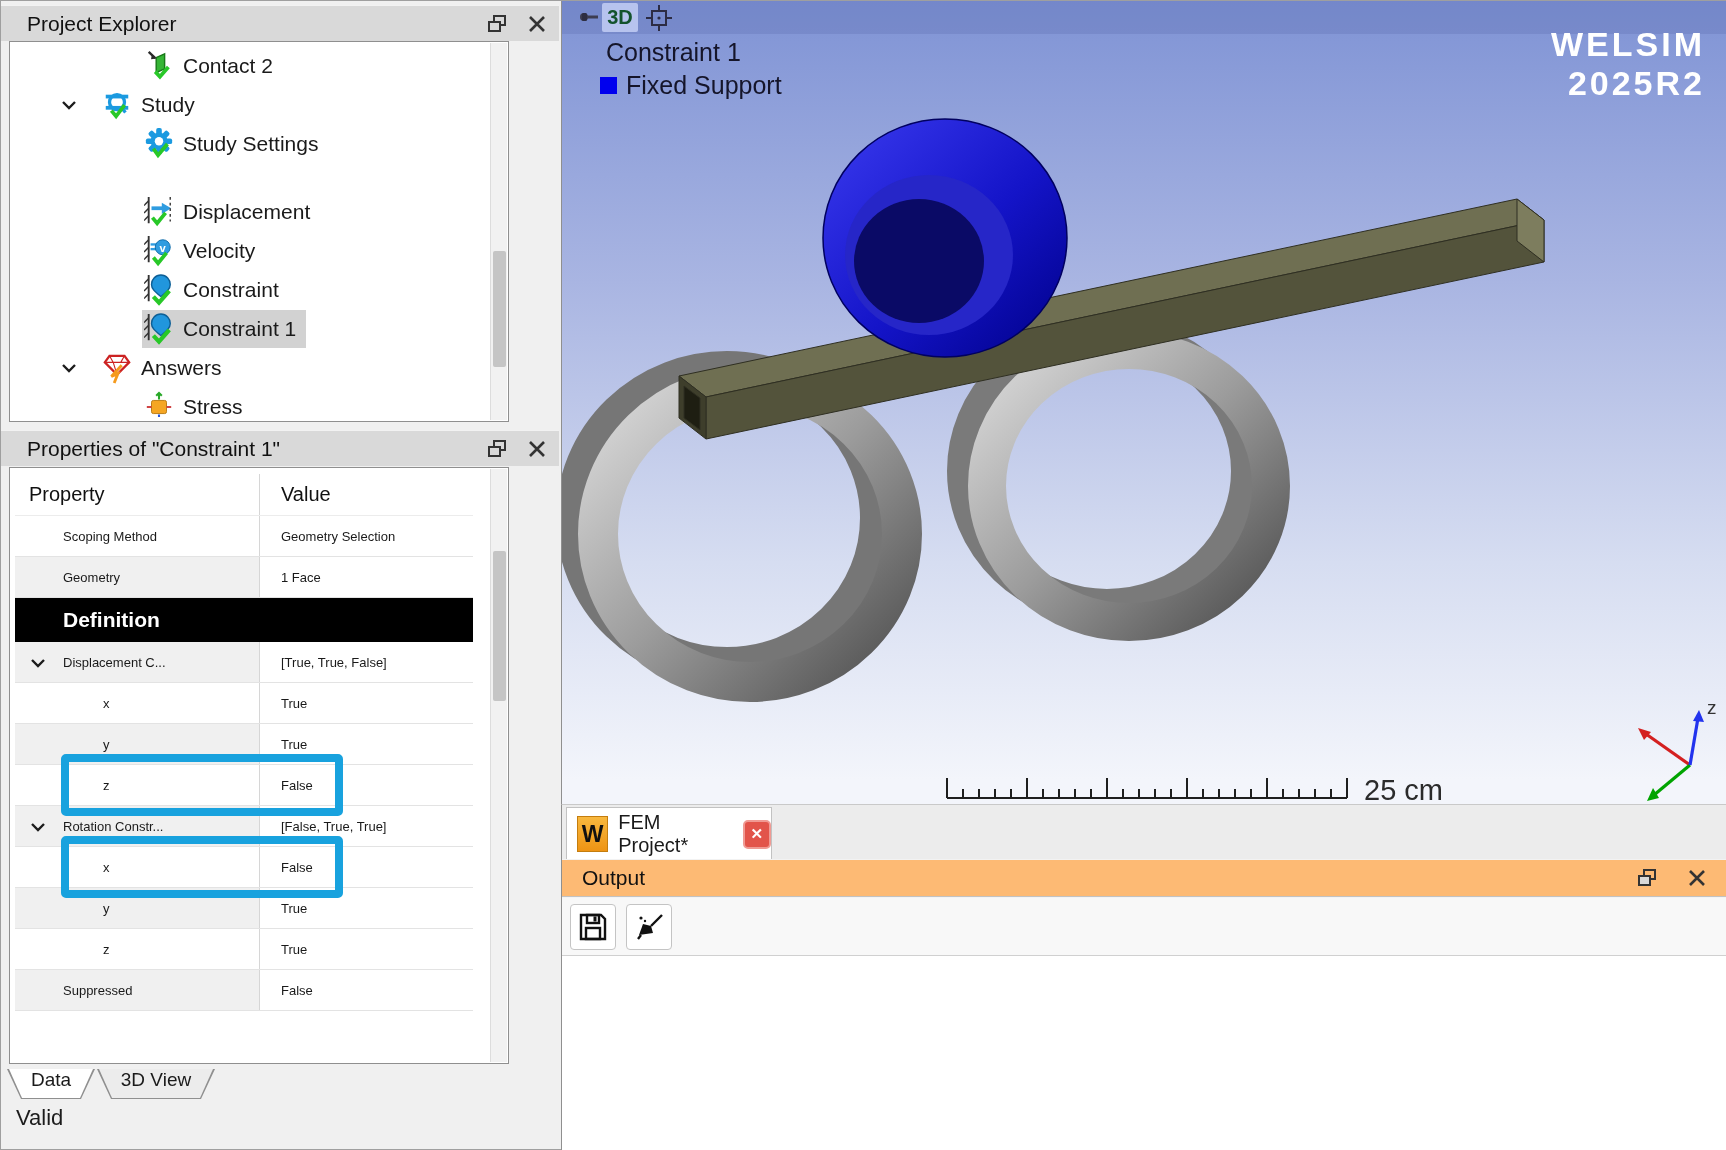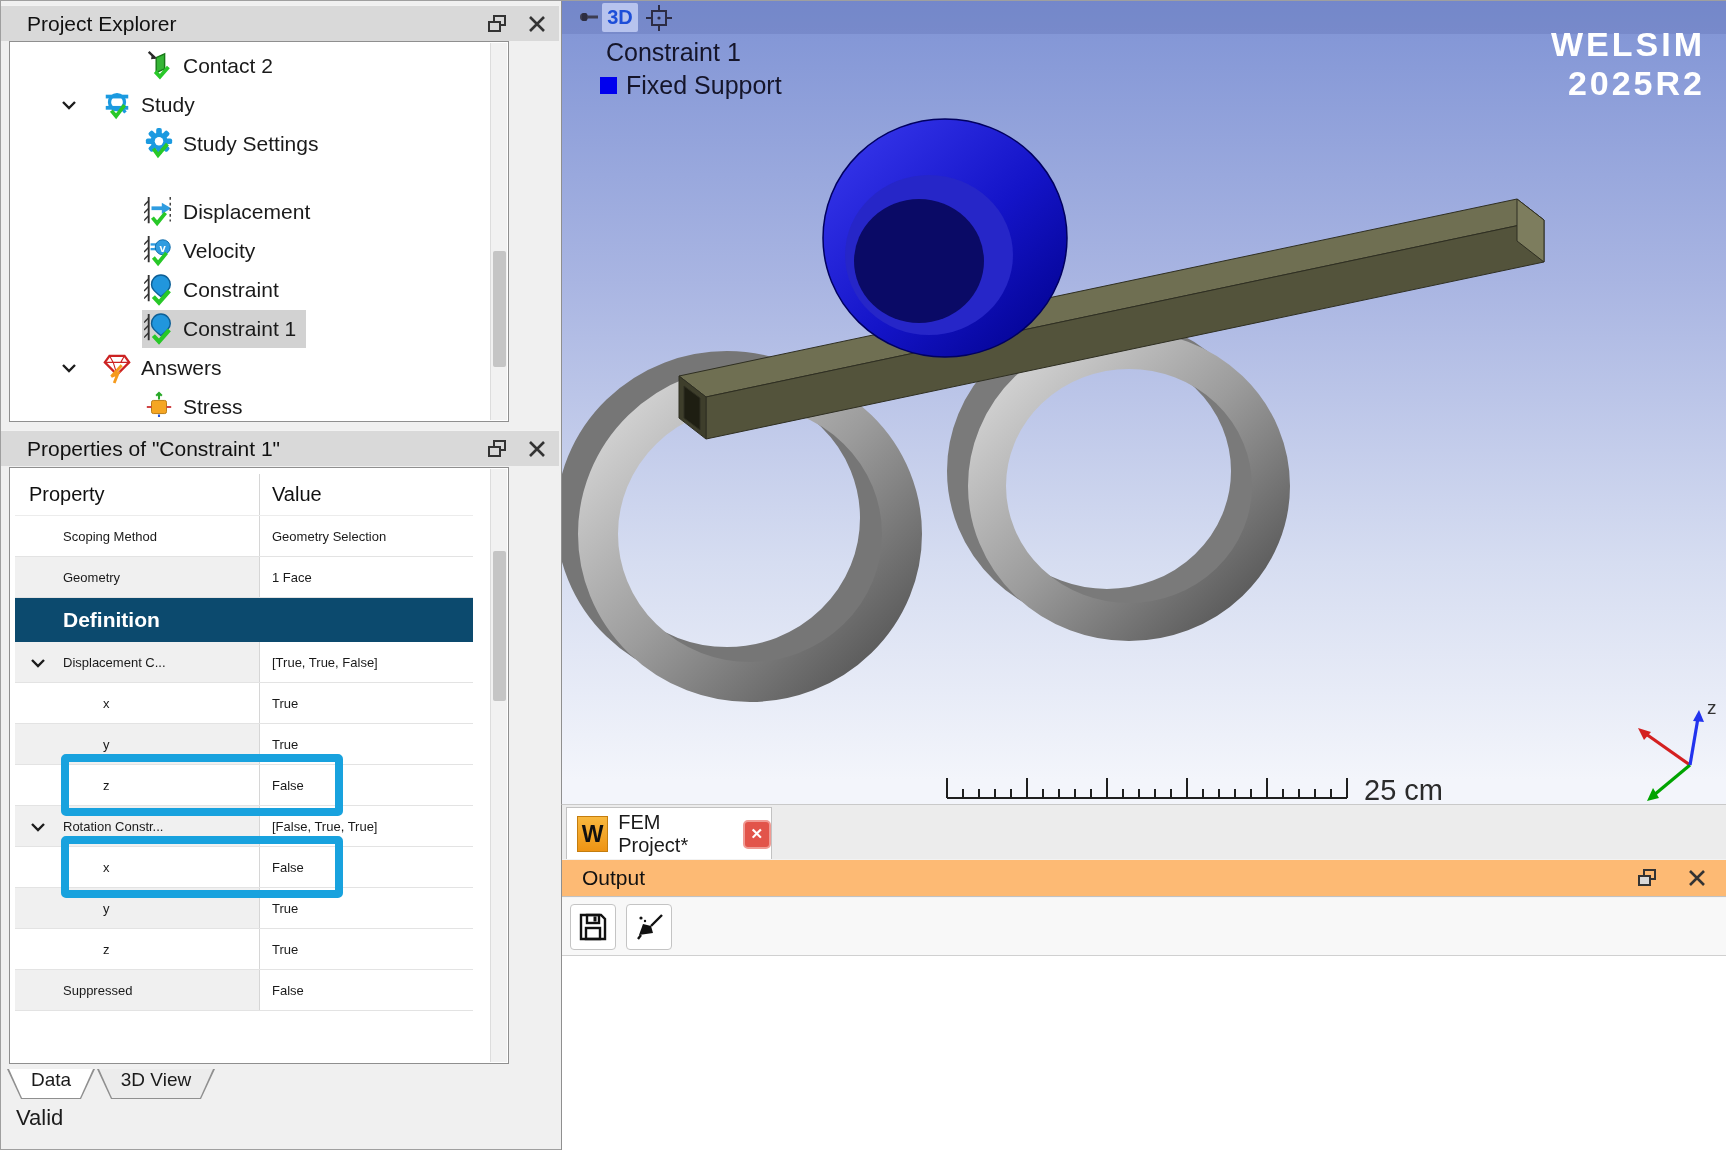--- a/index.html
+++ b/index.html
@@ -24,30 +24,30 @@
   .tree-icon { width:32px; height:34px; margin-right:7px; display:inline-flex; align-items:center; }
   .row-content { display:inline-flex; align-items:center; padding:2px 10px 2px 2px; }
   .tree-row.selected .row-content { background:#d2d2d2; }
 
   .vscroll { position:absolute; top:1px; bottom:1px; right:1px; width:17px; background:#f1f1f1;
              border-left:1px solid #dcdcdc; }
   .vthumb { position:absolute; left:2px; width:13px; background:#c5c5c5; border-radius:2px; }
 
   
   #props-table { position:absolute; left:5px; top:6px; width:458px; }
-  .prow { position:relative; height:41px; display:flex; align-items:stretch; border-bottom:1px solid #e3e3e3; }
+  .prow { position:relative; height:41px; display:flex; align-items:stretch; border-bottom:1px solid #e3e3e3;gap:9px; }
   .prow .chev { position:absolute; left:12px; top:10px; }
   .pcell { display:flex; align-items:center; font-size:13px; }
   .pcell.prop { width:245px; border-right:1px solid #d6d6d6; }
   .pcell.val  { flex:1; padding-left:12px; background:#fff; }
   .prop.ind1 { padding-left:48px; } .prop.ind2 { padding-left:88px; }
   .prow.shaded .pcell.prop { background:#f0f0f0; }
   .prow.header-row { height:42px; border-bottom:1px solid #ececec; }
   .prow.header-row .pcell { font-size:20px; color:#111; }
-  .prow.section-row { height:44px; background:#0c4a6e; border-bottom:none; }
+  .prow.section-row { height:44px; background:#000000; border-bottom:none; }
   .prow.section-row .sec-label { color:#fff; font-weight:bold; font-size:21px; padding-left:48px;
                                  display:flex; align-items:center; width:100%; }
   .hlbox { position:absolute; left:46px; top:-11px; width:282px; height:calc(100% + 22px);
            border:8px solid #18a2de; border-radius:5px; z-index:6; pointer-events:none; }
 
   
   .btab { position:absolute; top:1068px; height:30px; }
   .btab-outer { position:absolute; inset:0; background:#8f8f8f;
                 clip-path:polygon(0 0,100% 0,calc(100% - 14px) 100%,14px 100%); }
   .btab-inner { position:absolute; inset:0 2px 1px 2px; background:#ececec;
@@ -57,21 +57,21 @@
   #statusbar { position:absolute; left:15px; top:1104px; font-size:22px; color:#1c1c1c; }
 
   
   #viewport { position:absolute; left:560px; top:0; width:1166px; height:803px;
               background:linear-gradient(#7f93d5 0%, #a9b5e2 35%, #d6ddf1 70%, #f3f5fb 97%);
               border-left:1px solid #8f8f8f; overflow:hidden; }
   #vp-tabbar { position:absolute; left:0; top:0; right:0; height:33px;
                background:rgba(52,64,132,0.14); display:flex; align-items:center; }
   #vp-3d-tab { position:absolute; left:40px; top:2px; width:36px; height:29px; background:#b7c3ee;
                border-radius:2px; display:flex; align-items:center; justify-content:center;
-               font-size:20px; font-weight:600; color:#1d4ed8; }
+               font-size:20px; font-weight:600; color:#14532d; }
   .vp-annot-title { position:absolute; left:44px; top:37px; font-size:25px; color:#15152a; }
   .vp-legend { position:absolute; left:38px; top:70px; display:flex; align-items:center;
                font-size:25px; color:#15152a; }
   .legend-sq { width:17px; height:17px; margin-right:9px; display:inline-block; }
   #logo { position:absolute; right:22px; top:24px; text-align:right; color:#fff;
           font-size:34px; font-weight:700; letter-spacing:3px; line-height:1.14; }
   #scene { position:absolute; left:0; top:33px; width:1166px; height:770px; }
 
   
   #doc-strip { position:absolute; left:560px; top:803px; width:1166px; height:55px;

